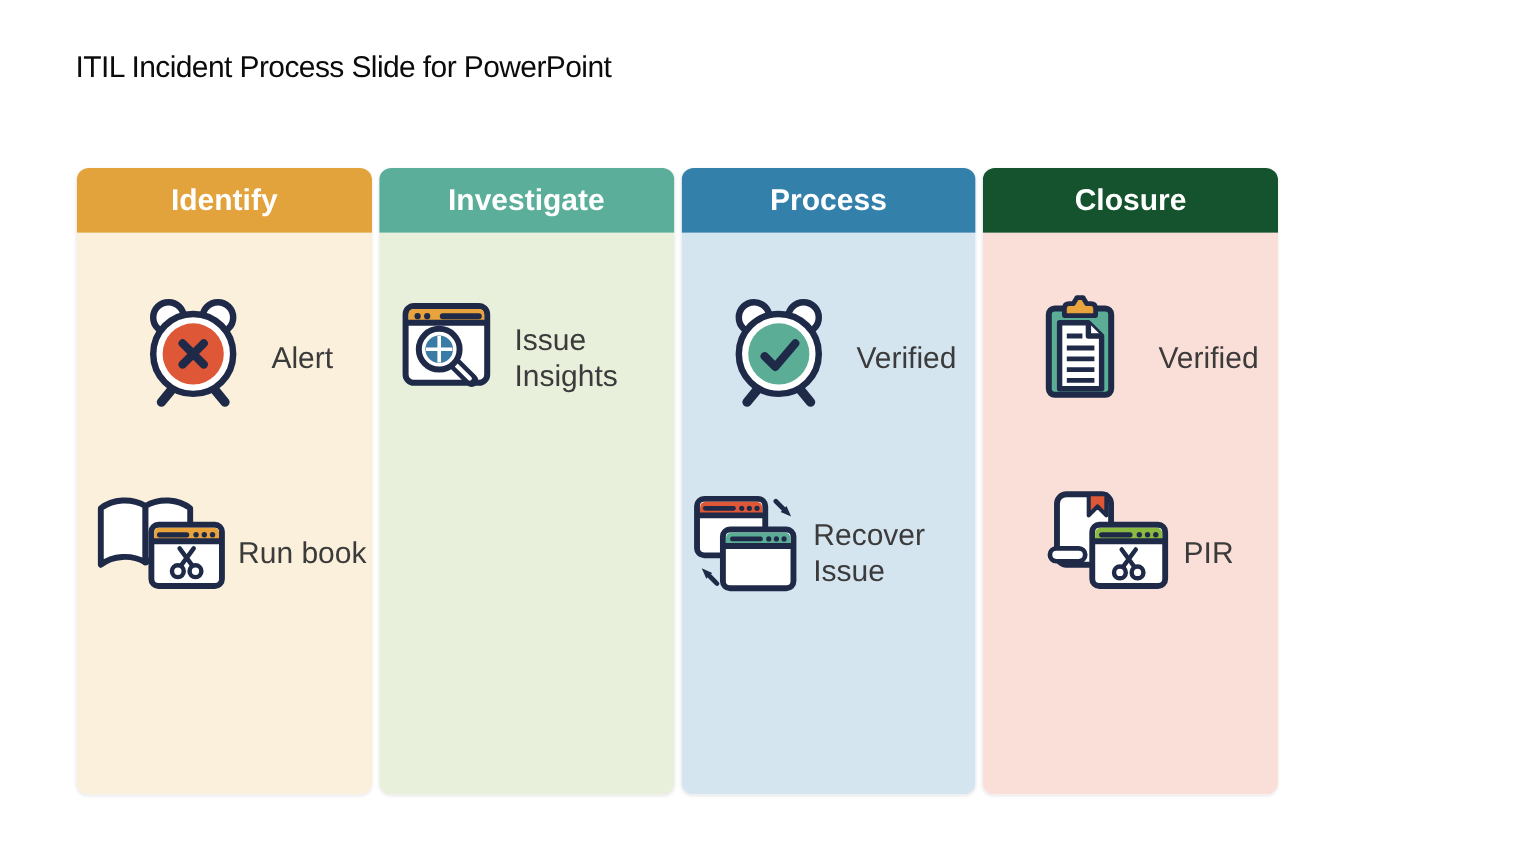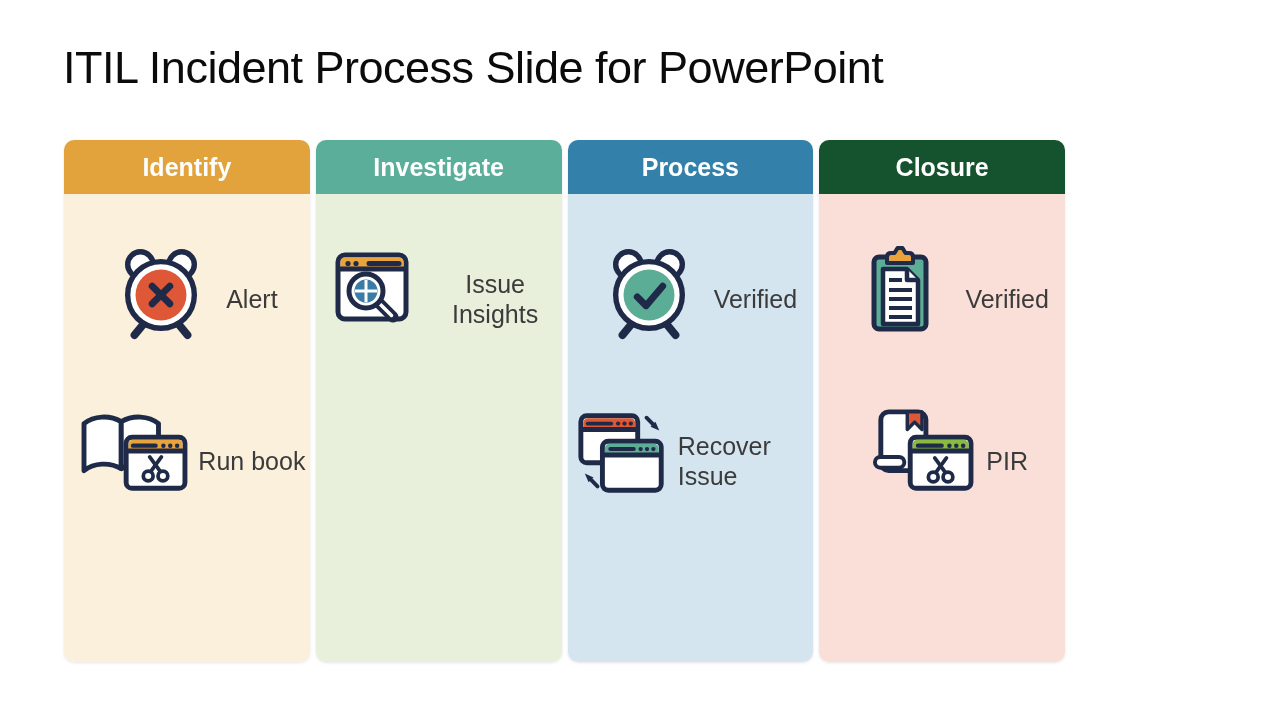--- a/index.html
+++ b/index.html
@@ -1,20 +1,20 @@
 <!DOCTYPE html>
 <html style="--outline: #1E2A47; --orange: #E8A33D; --red_orange: #DE5736; --teal: #5BAD96; --green: #8ABB40; --blue: #3A7CA5;"><head>
 <meta charset="utf-8">
 <style>
   * { margin:0; padding:0; box-sizing:border-box; }
   html,body { width:1280px; height:720px; background:#ffffff; overflow:hidden;
               font-family:"Liberation Sans", sans-serif; }
   .slide { position:relative; width:1280px; height:720px; background:#fff; }
 
-  .slide-title { position:absolute; left:63px; top:42px; font-size:45px;
+  .slide-title { position:absolute; left:63px; top:42px; font-size:25px;
                  font-weight:400; color:#0b0b0b; letter-spacing:-0.5px; }
 
   .columns { position:absolute; left:64px; top:140px; width:1001px; height:522px;
              display:flex; gap:6px; }
   .column { flex:1; display:flex; flex-direction:column; border-radius:10px;
             overflow:hidden; box-shadow:0 1px 3px rgba(0,0,0,0.10); }
   .col-header { height:54px; flex:0 0 54px; display:flex; align-items:center;
                 justify-content:center; color:#ffffff; font-size:25px; font-weight:700; }
   .col-body { flex:1; display:flex; flex-direction:column; align-items:center;
               padding-top:44px; }
@@ -85,21 +85,21 @@
               </g>
             </svg>
           </div>
           <div class="cell-label">Run book</div>
         </div>
       </div>
     </section>
 
     <section class="column">
       <header class="col-header" style="background-color: rgb(91, 174, 153);">Investigate</header>
-      <div class="col-body" style="background-color: rgb(232, 239, 219); text-align: center;">
+      <div class="col-body" style="background-color: rgb(232, 239, 219);">
         <div class="cell">
           <div class="icon-box">
             <svg width="100" height="100" viewBox="0 0 100 100">
               <rect x="16" y="14" width="68" height="64" rx="7" class="st-w" stroke-width="5"></rect>
               <path d="M18.5,28 L81.5,28 L81.5,21 Q81.5,16.5 77,16.5 L23,16.5 Q18.5,16.5 18.5,21 Z" class="fl-orange"></path>
               <line x1="16" y1="28" x2="84" y2="28" class="st" stroke-width="5"></line>
               <circle cx="26" cy="22.5" r="2.6" class="fl"></circle>
               <circle cx="34" cy="22.5" r="2.6" class="fl"></circle>
               <line x1="47" y1="22.5" x2="77" y2="22.5" class="st" stroke-width="5" stroke-linecap="round"></line>
               <line x1="57" y1="62" x2="71" y2="76" class="st" stroke-width="11" stroke-linecap="round"></line>

